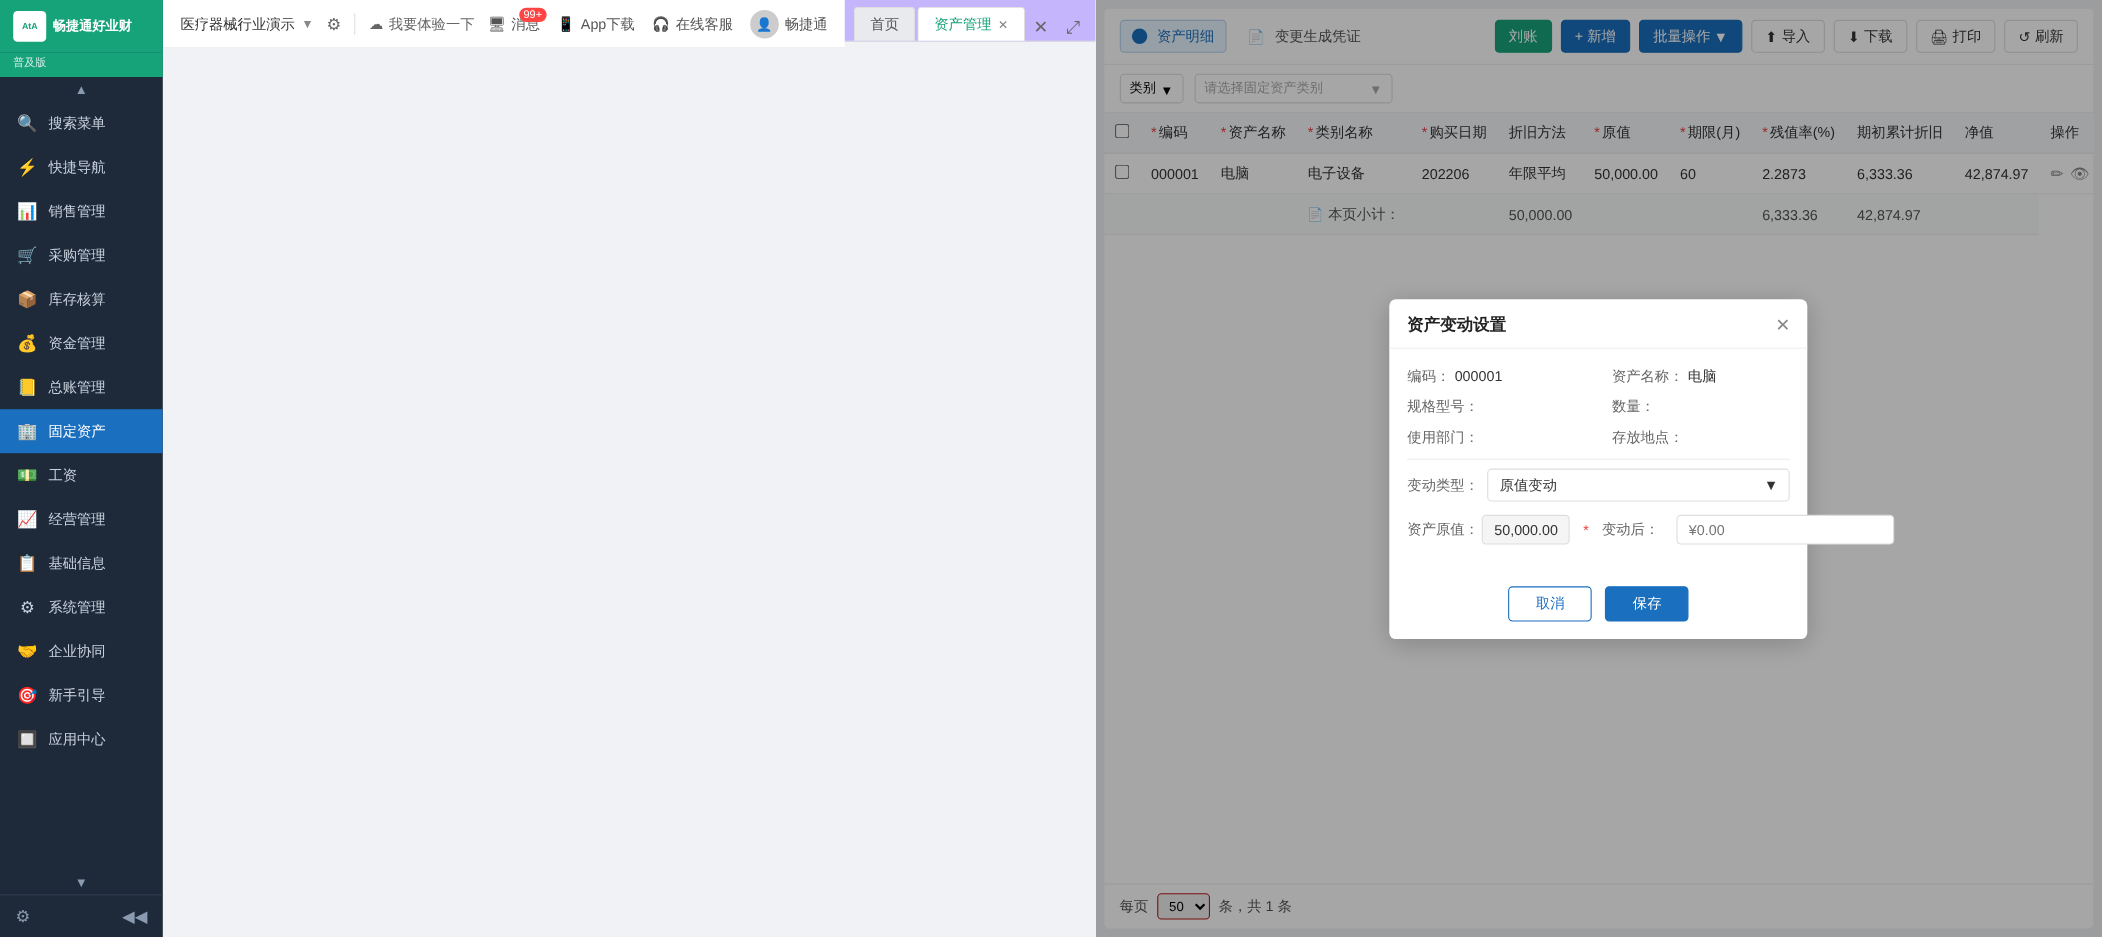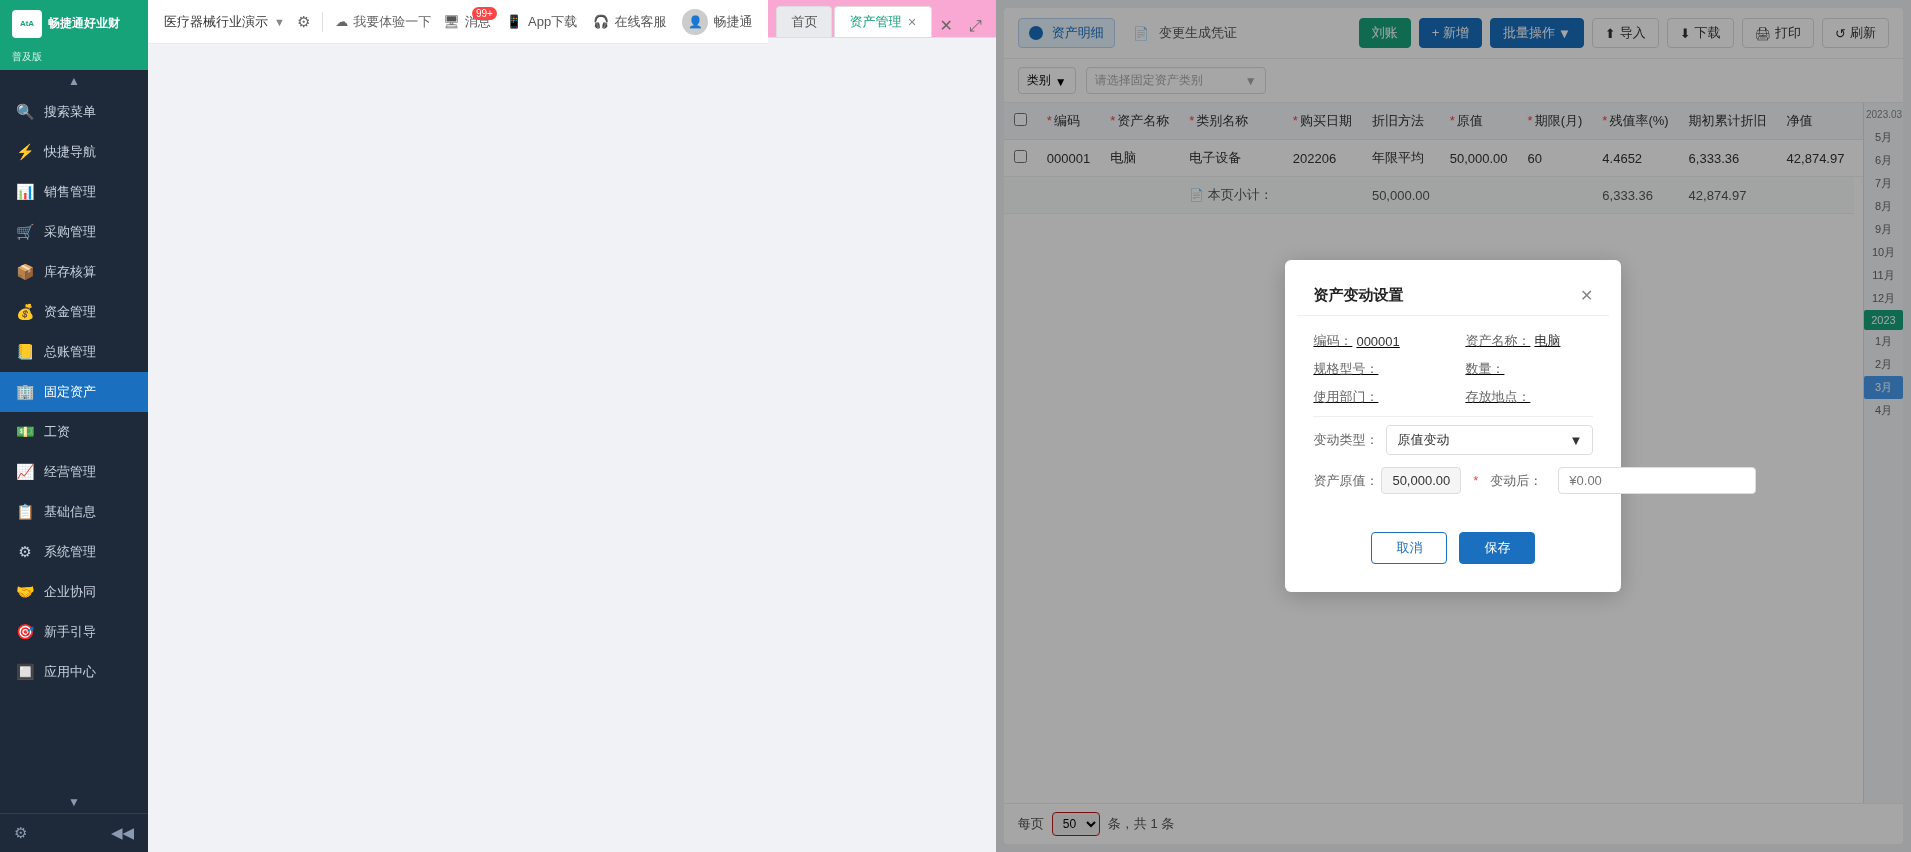--- a/index.html
+++ b/index.html
@@ -83,21 +83,21 @@
       background: #ff4444; color: white; border-radius: 8px;
       font-size: 10px; padding: 1px 4px; position: absolute; top: -6px; right: -6px;
     }
     .topbar-avatar {
       width: 26px; height: 26px; border-radius: 50%; background: #ccc;
       display: flex; align-items: center; justify-content: center; color: #666; font-size: 12px;
     }
 
     
     .tabs-bar {
-      background: #f9a8d4; height: 38px; display: flex; align-items: flex-end;
+      background: #c4b5fd; height: 38px; display: flex; align-items: flex-end;
       padding: 0 8px; border-bottom: 1px solid #ddd;
       gap: 2px;
     }
     .tab {
       padding: 6px 14px; border-radius: 4px 4px 0 0; cursor: pointer;
       font-size: 13px; color: #555; background: #e8eaed;
       display: flex; align-items: center; gap: 6px;
       border: 1px solid #ddd; border-bottom: none;
     }
     .tab.active { background: white; color: #17a37a; border-color: #ddd; font-weight: 500; }
@@ -190,34 +190,34 @@
 
     
     .overlay {
       position: absolute; top: 0; left: 0; right: 0; bottom: 0;
       background: rgba(0,0,0,0.35); z-index: 100;
       display: flex; align-items: center; justify-content: center;
     }
 
     
     .dialog {
-      background: white; border-radius: 6px; width: 336px;
+      background: white; border-radius: 6px; width: 380px;
       box-shadow: 0 4px 24px rgba(0,0,0,0.2); position: relative;
-      padding: 12px;
+      padding: 0;
     }
     .dialog-header {
       padding: 14px 16px 10px;
       border-bottom: 1px solid #eee;
       display: flex; align-items: center; justify-content: space-between;
     }
     .dialog-title { font-size: 15px; font-weight: 600; color: #222; }
     .dialog-close { cursor: pointer; color: #888; font-size: 16px; }
     .dialog-body { padding: 16px; }
     .dialog-row {
-      display: flex; gap: 24px; margin-bottom: 10px; font-size: 13px; text-decoration: underline;
+      display: flex; gap: 24px; margin-bottom: 10px; font-size: 13px;
     }
     .dialog-field {
       flex: 1; display: flex; align-items: center; gap: 4px;
     }
     .dialog-label { color: #666; white-space: nowrap; }
     .dialog-value { color: #333; }
     .dialog-divider { border: none; border-top: 1px solid #eee; margin: 8px 0; }
     .dialog-input-row {
       display: flex; align-items: center; gap: 8px; margin-bottom: 12px; font-size: 13px;
     }
@@ -451,21 +451,21 @@
                 <td class="checkbox-cell">
                   <input type="checkbox" style="">
                 </td>
                 <td>000001</td>
                 <td>电脑</td>
                 <td>电子设备</td>
                 <td>202206</td>
                 <td>年限平均</td>
                 <td>50,000.00</td>
                 <td>60</td>
-                <td>4.4652</td>
+                <td>2.2873</td>
                 <td>6,333.36</td>
                 <td>42,874.97</td>
                 <td>
                   <div class="action-icons">
                     <span class="action-icon">✏</span>
                     <span class="action-icon">👁</span>
                     <span class="action-icon">📋</span>
                     <span class="action-icon">🔒</span>
                   </div>
                 </td>
@@ -483,36 +483,20 @@
                 <td></td>
                 <td></td>
                 <td>6,333.36</td>
                 <td>42,874.97</td>
                 <td></td>
               </tr>
             </tbody>
           </table>
         </div>
 
-        <div class="date-sidebar">
-          <div class="date-sidebar-item" style="font-size:10px;color:#888;padding:6px 2px;">2023.03</div>
-          <div class="date-sidebar-item">5月</div>
-          <div class="date-sidebar-item">6月</div>
-          <div class="date-sidebar-item">7月</div>
-          <div class="date-sidebar-item">8月</div>
-          <div class="date-sidebar-item">9月</div>
-          <div class="date-sidebar-item">10月</div>
-          <div class="date-sidebar-item">11月</div>
-          <div class="date-sidebar-item">12月</div>
-          <div class="date-sidebar-item green">2023</div>
-          <div class="date-sidebar-item">1月</div>
-          <div class="date-sidebar-item">2月</div>
-          <div class="date-sidebar-item highlight">3月</div>
-          <div class="date-sidebar-item">4月</div>
-        </div>
       </div>
 
       <div class="pagination-bar">
         <span>每页</span>
         <select class="pagination-select">
           <option>50</option>
         </select>
         <span>条，共 1 条</span>
       </div>
     </div>

